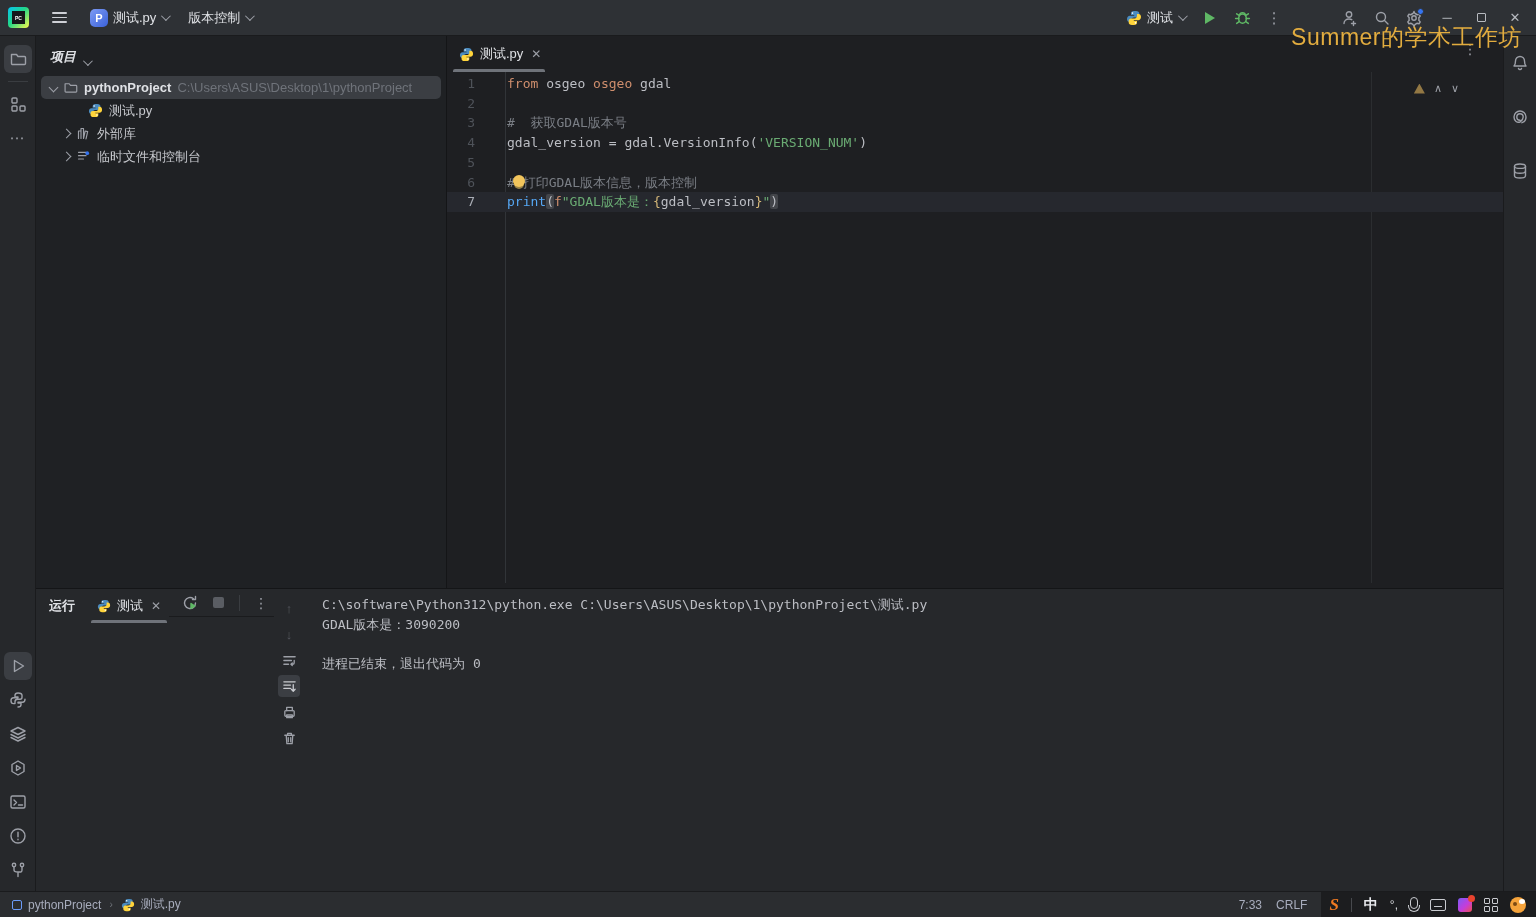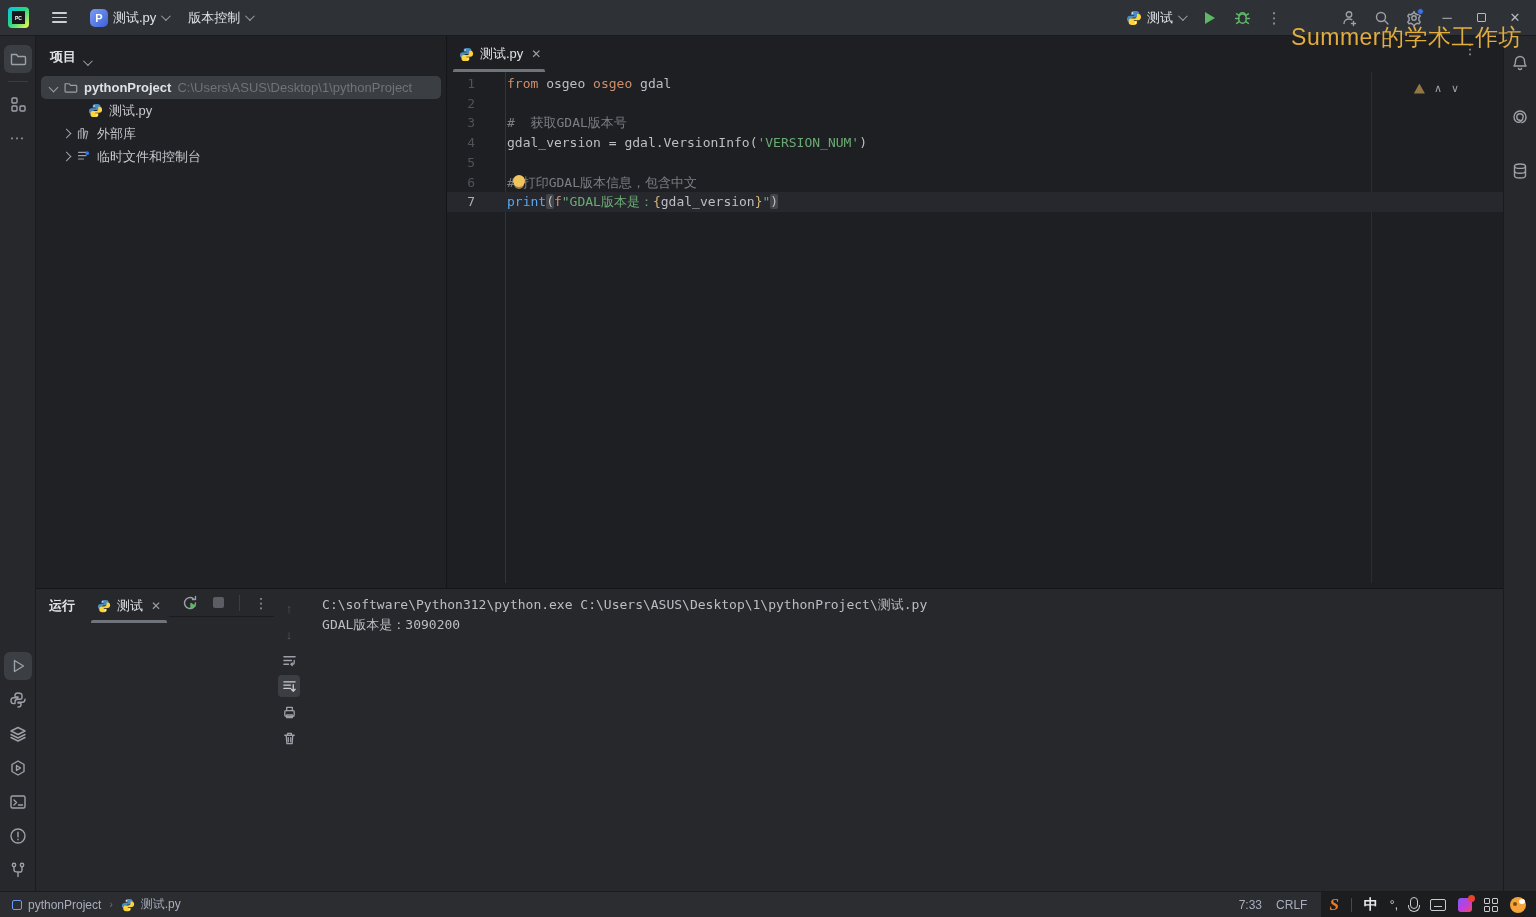--- a/index.html
+++ b/index.html
@@ -50,21 +50,21 @@
   .strip-btn.active { background:#3b3e43; }
   .strip-div { width:20px; height:1px; background:#3a3d41; margin:5px 0; }
   .strip-bottom { position:absolute; bottom:4px; left:0; right:0; display:flex;
     flex-direction:column; align-items:center; }
   svg.ic { stroke:#9da0a8; fill:none; stroke-width:1.4; stroke-linecap:round; stroke-linejoin:round; }
 
   
   .project-panel { grid-row:2; grid-column:2; background:#1f2124; border-right:1px solid #141517;
     padding-top:8px; overflow:hidden; }
   .pp-header { display:flex; align-items:flex-end; gap:7px; padding:4px 14px 10px 14px;
-    font-weight:bold; color:#dfe1e5; }
+    font-weight:bold; color:#dfe1e5;font-style:italic; }
   .tree-row { display:flex; align-items:center; gap:6px; height:23px; padding-left:14px;
     white-space:nowrap; }
   .tree-row .arrow { width:7px; height:7px; border-right:1.3px solid #9da0a8;
     border-bottom:1.3px solid #9da0a8; flex:none; }
   .arrow.open { transform:rotate(45deg); }
   .arrow.closed { transform:rotate(-45deg); }
   .tree-row.selected { background:#3b3e43; border-radius:5px; margin:0 5px; padding-left:9px; }
   .tree-name { color:#dfe1e5; font-weight:bold; }
   .tree-path { color:#6f737a; overflow:hidden; text-overflow:ellipsis; }
   .tree-label { color:#c6c8cd; }
@@ -385,21 +385,21 @@
           <div class="code-line-wrap">
             <div class="gut">4</div>
             <div class="cl"><span class="tok-p">gdal_version = gdal.VersionInfo(</span><span class="tok-s">'VERSION_NUM'</span><span class="tok-p">)</span></div>
           </div>
           <div class="code-line-wrap">
             <div class="gut">5</div>
             <div class="cl">&nbsp;</div>
           </div>
           <div class="code-line-wrap">
             <div class="gut">6</div>
-            <div class="cl"><span class="tok-c"># 打印GDAL版本信息，包含中文</span></div>
+            <div class="cl"><span class="tok-c"># 打印GDAL版本信息，版本控制</span></div>
           </div>
           <div class="code-line-wrap current">
             <div class="gut">7</div>
             <div class="cl"><span class="tok-b">print</span><span class="tok-ph">(</span><span class="tok-k">f</span><span class="tok-s">"GDAL版本是：</span><span class="tok-br">{</span><span class="tok-p">gdal_version</span><span class="tok-br">}</span><span class="tok-s">"</span><span class="tok-ph">)</span></div>
           </div>
         </div>
       <div class="bulb"></div>
     </div>
   </div>
 
@@ -453,21 +453,21 @@
               <path d="M5 6V2.5h6V6M5 10.5h6v3H5z"></path>
             </svg>
         </div>
         <div class="cs-btn">
           <svg class="ic" width="15" height="15" viewBox="0 0 16 16">
               <path d="M3 4.5h10M6 4.5v-2h4v2M4.5 4.5l.7 9h5.6l.7-9"></path>
               <path d="M6.7 7v4.5M9.3 7v4.5"></path>
             </svg>
         </div>
       </div>
-      <div class="console" id="console-lines"><div>C:\software\Python312\python.exe C:\Users\ASUS\Desktop\1\pythonProject\测试.py</div><div>GDAL版本是：3090200</div><div> </div></div>
+      <div class="console" id="console-lines"><div>C:\software\Python312\python.exe C:\Users\ASUS\Desktop\1\pythonProject\测试.py</div><div>GDAL版本是：3090200</div><div> </div><div>进程已结束，退出代码为 0</div></div>
     </div>
   </div>
 
   <div class="statusbar">
     <div class="sb-left">
       <span class="sb-proj-ic"></span>
       <span>pythonProject</span>
       <span class="sb-sep">›</span>
       <svg width="14" height="14" viewBox="0 0 16 16">
           <path fill="#4b8bbe" d="M8 1C5.8 1 5 2 5 3.5V5h3.2v.7H3.8C2.2 5.7 1 7 1 8.9c0 1.7 1 3 2.6 3H5V10c0-1.5 1.3-2.6 3-2.6h3c1.3 0 2.3-1 2.3-2.3V3.5C13.3 2 12.2 1 10 1z"></path>

